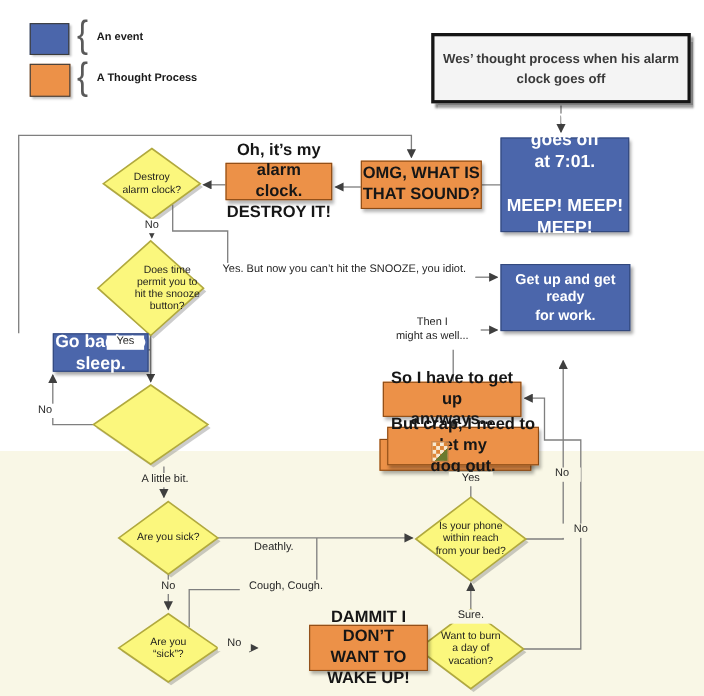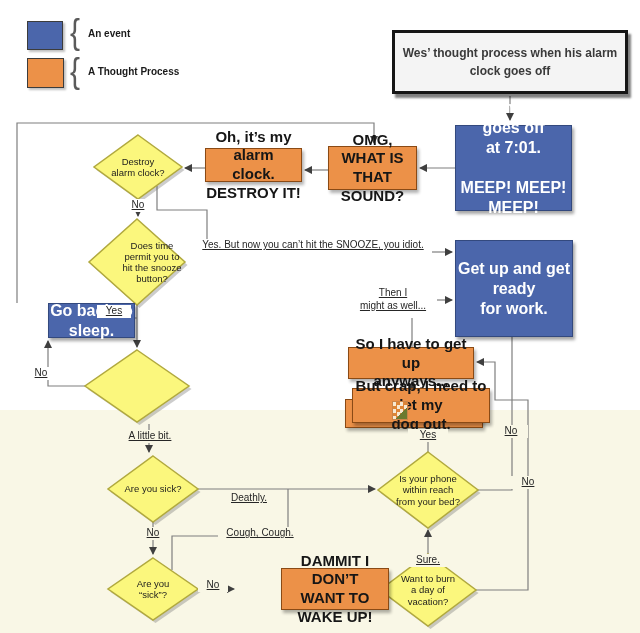--- a/index.html
+++ b/index.html
@@ -12,21 +12,21 @@
         text-align:center;white-space:pre-line;box-sizing:border-box;}
   .evt{background:#4b66ab;border:1.5px solid #33497e;color:#ffffff;font-weight:bold;
        font-size:16px;line-height:1.25;box-shadow:2px 3px 3px rgba(0,0,0,0.35);}
   .tht{background:#ec9148;border:1.5px solid #8a4a15;color:#161616;font-weight:bold;
        font-size:15px;line-height:1.25;box-shadow:2px 3px 3px rgba(0,0,0,0.3);}
   .titlebox{background:#f4f4f4;border:3px solid #151515;color:#3a3a3a;font-weight:600;
        font-size:12px;line-height:1.5;box-shadow:3px 4px 2px rgba(0,0,0,0.5);}
   .dtext{position:absolute;z-index:3;display:flex;align-items:center;justify-content:center;
         text-align:center;white-space:pre-line;font-size:9.5px;line-height:1.18;color:#1c1c1c;}
   .el{position:absolute;z-index:3;font-size:10px;color:#262626;text-align:center;
-      line-height:1.25;white-space:pre-line;text-decoration:underline;}
+      line-height:1.25;white-space:pre-line;}
   .bgw{background:#ffffff;}
   .bgc{background:#f9f7e6;}
   .lg-sq{position:absolute;z-index:2;border:1.2px solid #3c3c3c;box-shadow:2px 2px 2px rgba(0,0,0,0.25);}
   .brace{position:absolute;z-index:2;font-size:30px;font-weight:400;color:#5a5a5a;
          transform:scaleY(1.15);line-height:1;}
   .lg-lab{position:absolute;z-index:2;font-size:10px;font-weight:bold;color:#1a1a1a;}
   .ph-icon{position:absolute;left:392px;top:401px;width:14px;height:17px;z-index:4;
       background:
         linear-gradient(135deg, transparent 62%, #6b7a2f 62%),
         repeating-conic-gradient(#dd8536 0% 25%, #f7e9d2 25% 50%);
@@ -103,26 +103,26 @@
   <div class="lg-lab" style="left:88px;top:66px;">A Thought Process</div>
 
   <div class="node titlebox" style="left:392px;top:30px;width:236px;height:64px;">Wes’ thought process when his alarm
 clock goes off</div>
 
   <div class="node evt" style="left:455px;top:125px;width:117px;height:86px;">Alarm clock goes off
 at 7:01.
 
 MEEP! MEEP! MEEP!
 MEEP!</div>
-  <div class="node evt" style="left:455px;top:240px;width:118px;height:97px;font-size:16px;">Get up and get ready
+  <div class="node evt" style="left:455px;top:240px;width:118px;height:61px;font-size:13px;">Get up and get ready
 for work.</div>
   <div class="node evt" style="left:3px;top:303px;width:87px;height:35px;margin-left:45px;">Go back to
 sleep.</div>
 
-  <div class="node tht" style="left:328px;top:146px;width:89px;height:44px;">OMG, WHAT IS
+  <div class="node tht" style="left:328px;top:146px;width:110px;height:44px;">OMG, WHAT IS
 THAT SOUND?</div>
   <div class="node tht" style="left:205px;top:148px;width:97px;height:34px;">Oh, it’s my alarm
 clock.  DESTROY IT!</div>
   <div class="node tht" style="left:348px;top:347px;width:126px;height:32px;">So I have to get up
 anyways...</div>
   <div class="node tht" style="left:345px;top:399px;width:138px;height:29px;"></div>
   <div class="node tht" style="left:352px;top:388px;width:138px;height:35px;">But crap, I need to let my
 dog out.</div>
   <div class="ph-icon"></div>
   <div class="node tht" style="left:237px;top:568px;width:108px;height:42px;margin-left:44px;">DAMMIT I DON’T

